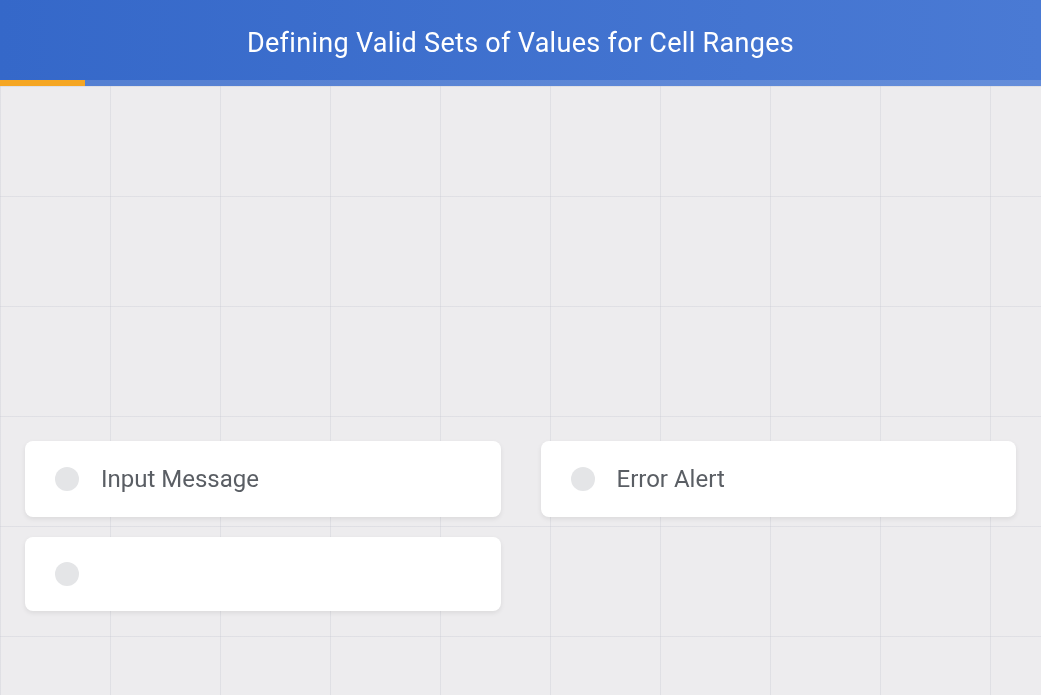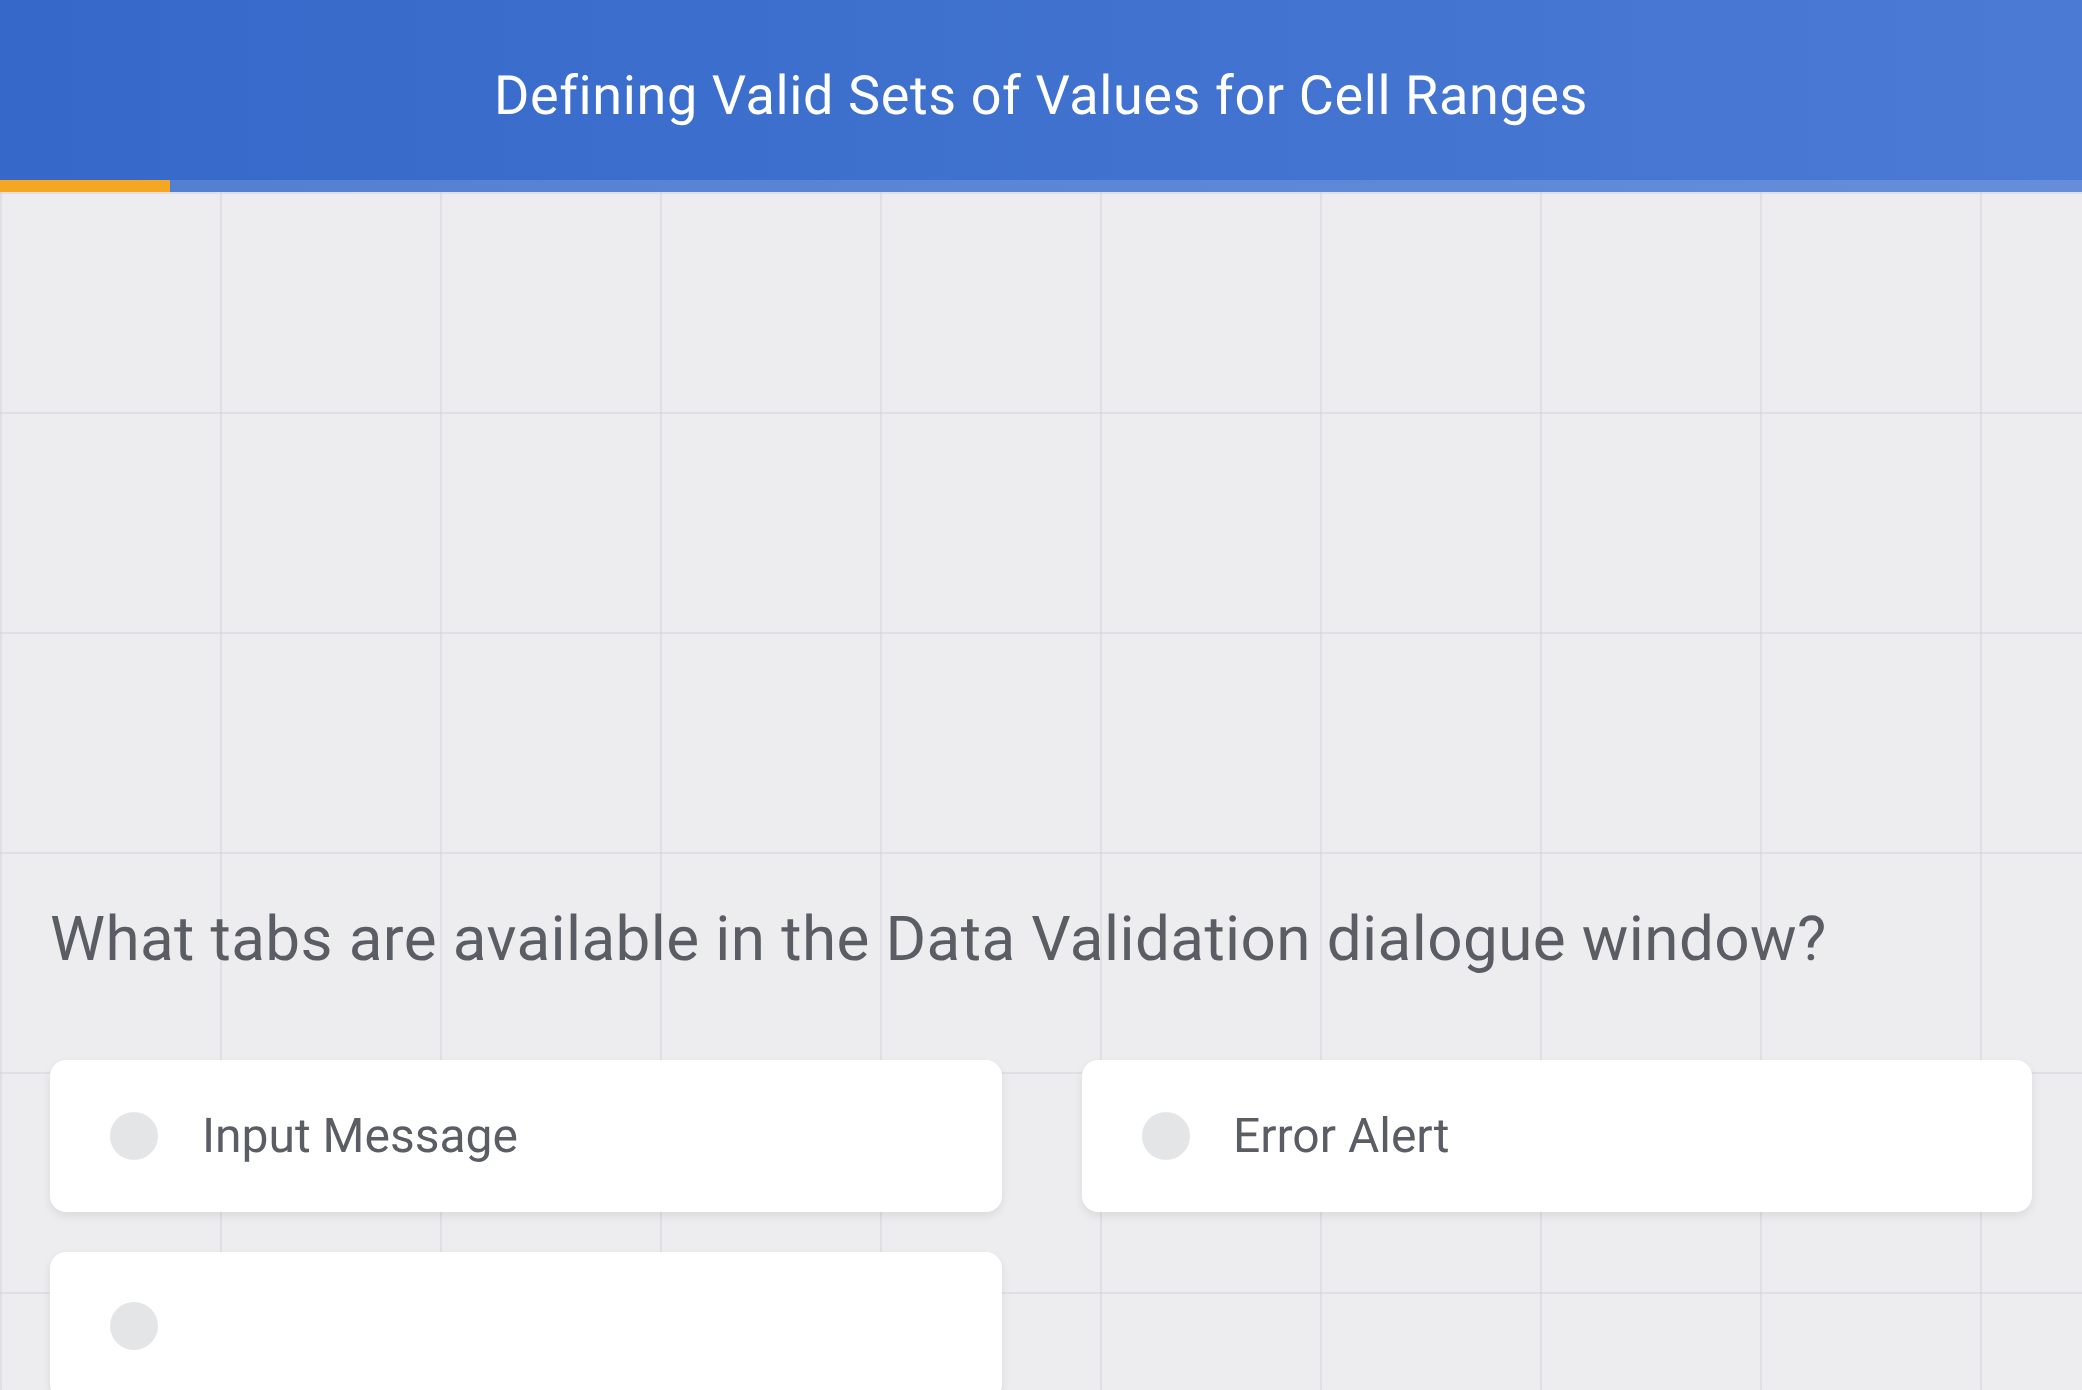--- a/index.html
+++ b/index.html
@@ -9,21 +9,21 @@
     }
     body {
       font-family: -apple-system, BlinkMacSystemFont, 'Segoe UI', Roboto, 'Helvetica Neue', sans-serif;
       width: 1041px;
       height: 695px;
       overflow: hidden;
       background: #f0eff2;
     }
     .header {
       background: linear-gradient(to right, #3568c9, #4a7ad4);
-      height: 96px;
+      height: 86px;
       display: flex;
       align-items: center;
       justify-content: center;
       position: relative;
     }
     .header-title {
       color: #ffffff;
       font-size: 27px;
       font-weight: 400;
       letter-spacing: 0.3px;
@@ -100,21 +100,20 @@
   <div class="header-title">Defining Valid Sets of Values for Cell Ranges</div>
   <div class="progress-bar">
     <div class="progress-fill"></div>
   </div>
 </div>
 
 <div class="content-area">
   <div class="grid-space"></div>
 
   <div class="question-section">
-    <div class="question-text">What tabs are available in the Data Validation dialogue window?</div>
 
     <div class="options-grid">
       <div class="option-card">
         <div class="option-radio"></div>
         <div class="option-label">Input Message</div>
       </div>
 
       <div class="option-card">
         <div class="option-radio"></div>
         <div class="option-label">Error Alert</div>

